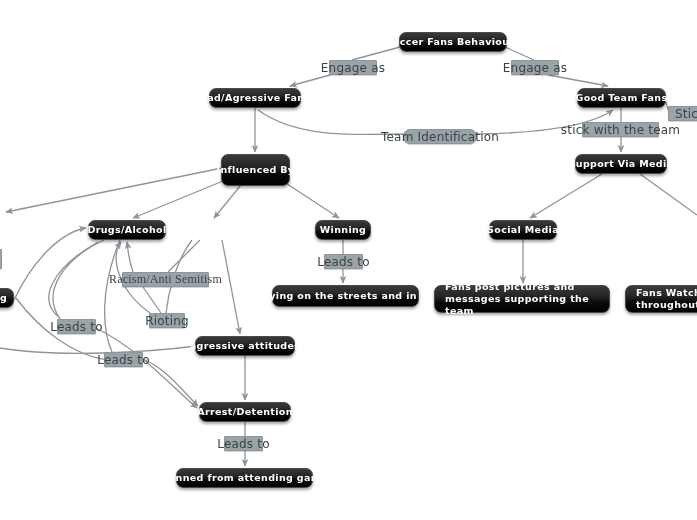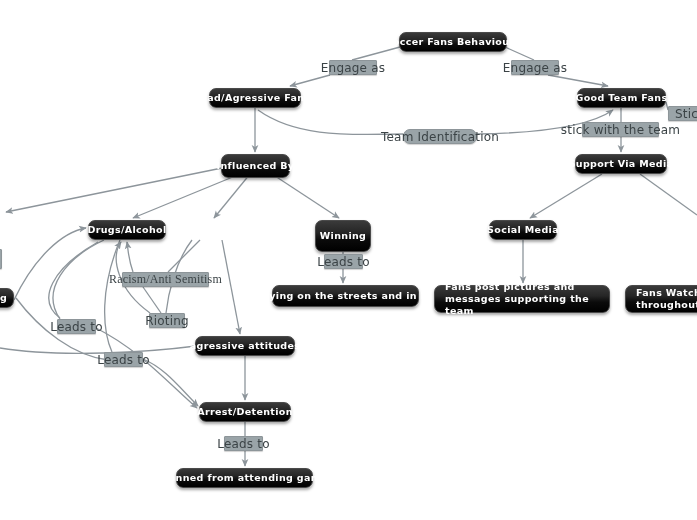--- a/index.html
+++ b/index.html
@@ -164,24 +164,24 @@
       <path d="M245,422 L245,436"></path>
 
       <path d="M245,451 L245,466" marker-end="url(#ah)"></path>
 
     </g>
   </svg>
 
   <div class="node" style="left:399px;top:32px;width:108px;height:20px;">Soccer Fans Behaviours</div>
   <div class="node" style="left:209px;top:88px;width:92px;height:20px;">Bad/Agressive Fans</div>
   <div class="node" style="left:577px;top:88px;width:89px;height:20px;">Good Team Fans</div>
-  <div class="node" style="left:221px;top:154px;width:69px;height:24px;">Influenced By</div>
+  <div class="node" style="left:221px;top:154px;width:69px;height:32px;">Influenced By</div>
   <div class="node" style="left:575px;top:154px;width:92px;height:20px;">Support Via Media</div>
   <div class="node" style="left:88px;top:220px;width:78px;height:20px;">Drugs/Alcohol</div>
-  <div class="node" style="left:315px;top:220px;width:56px;height:32px;">Winning</div>
+  <div class="node" style="left:315px;top:220px;width:56px;height:20px;">Winning</div>
   <div class="node" style="left:489px;top:220px;width:68px;height:20px;">Social Media</div>
   <div class="node" style="left:272px;top:285px;width:147px;height:22px;">Partying on the streets and in bars</div>
   <div class="node wrap" style="left:434px;top:285px;width:176px;height:28px;">Fans post pictures and messages supporting the team</div>
   <div class="node wrap" style="left:625px;top:285px;width:176px;height:28px;">Fans Watch the games throughout their season</div>
   <div class="node" style="left:195px;top:336px;width:100px;height:20px;">agressive attitudes</div>
   <div class="node" style="left:199px;top:402px;width:92px;height:20px;">Arrest/Detention</div>
   <div class="node" style="left:176px;top:468px;width:137px;height:20px;padding-left:16px;">Banned from attending games</div>
   <div class="node" style="left:-14px;top:288px;width:28px;height:20px;">ng</div>
 
   <div class="chip" style="left:329px;top:60px;width:48px;height:15px;">Engage as</div>

